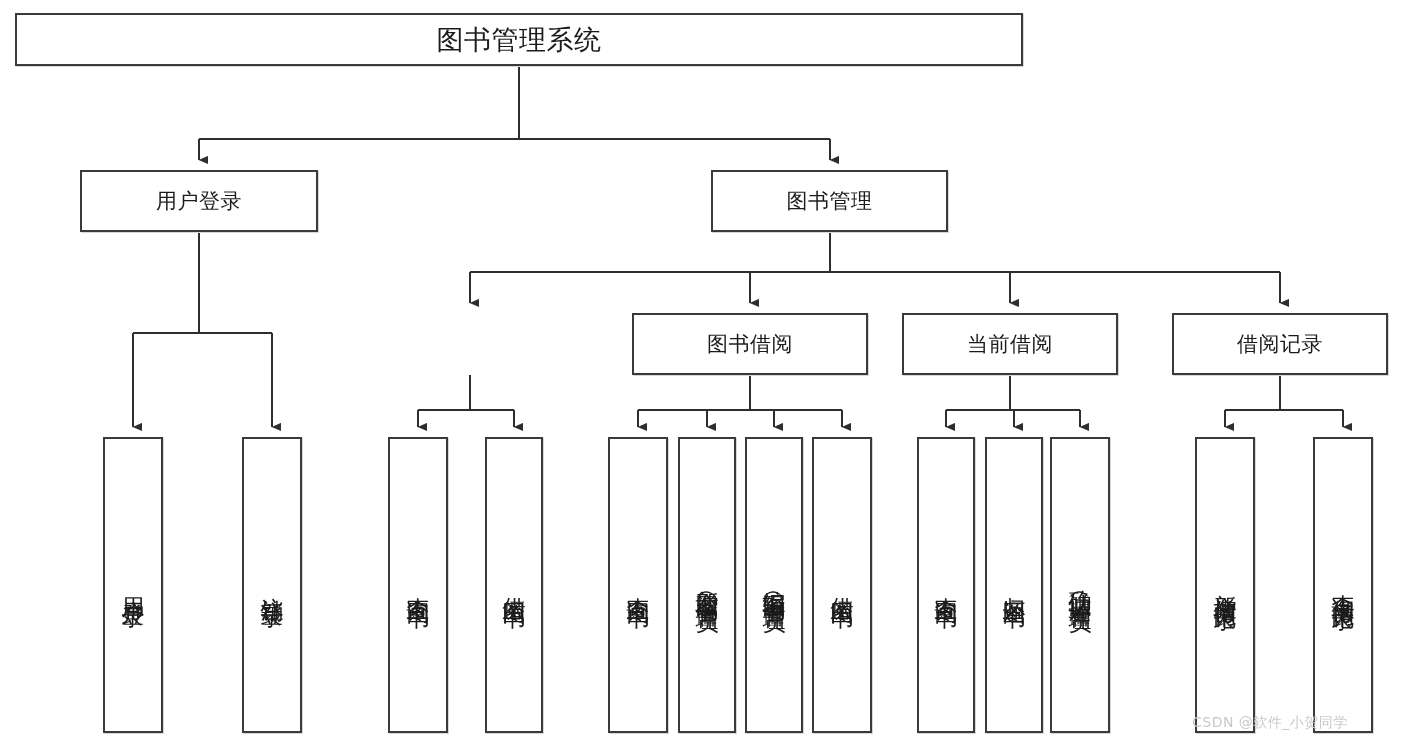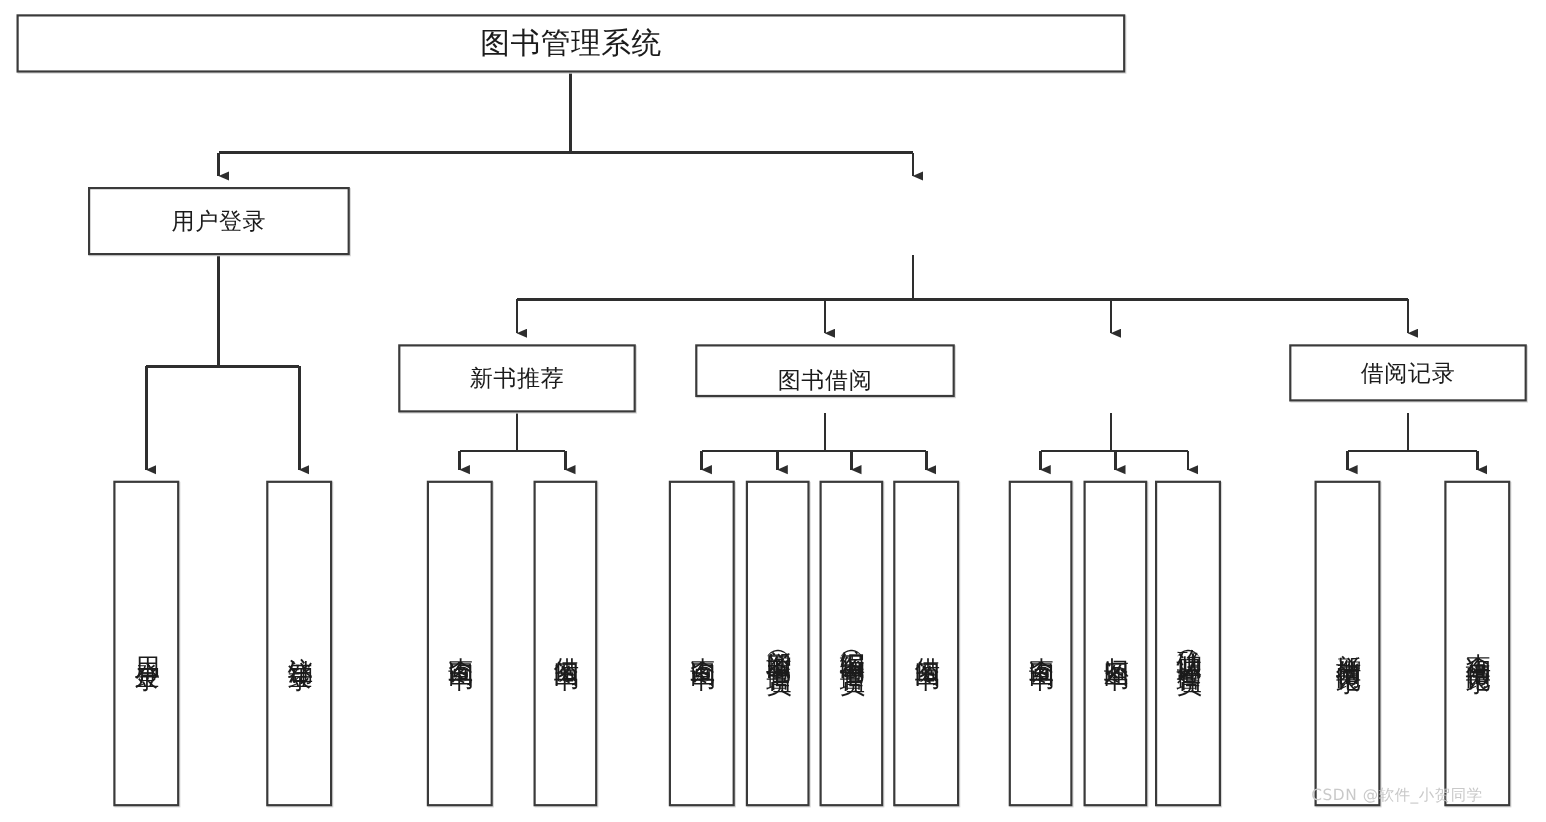--- a/index.html
+++ b/index.html
@@ -126,28 +126,31 @@
     </g>
   </svg>
 
   <div class="node root horizontal" style="left:15px; top:13px; width:1008px; height:53px;">
     <span class="label">图书管理系统</span>
   </div>
 
   <div class="node horizontal" style="left:80px; top:170px; width:238px; height:62px;">
     <span class="label">用户登录</span>
   </div>
+  <div class="node horizontal" style="left:711px; top:170px; width:237px; height:62px;">
+    <span class="label">图书管理</span>
+  </div>
 
-  <div class="node horizontal" style="left:362px; top:313px; width:216px; height:62px;">
-    <span class="label">新书推荐</span>
-  </div>
-  <div class="node horizontal" style="left:632px; top:313px; width:236px; height:48px;align-items:flex-end;">
+  <div class="node horizontal" style="left:632px; top:313px; width:236px; height:62px;">
     <span class="label">图书借阅</span>
   </div>
-  <div class="node horizontal" style="left:1172px; top:313px; width:216px; height:52px;">
+  <div class="node horizontal" style="left:902px; top:313px; width:216px; height:62px;">
+    <span class="label">当前借阅</span>
+  </div>
+  <div class="node horizontal" style="left:1172px; top:313px; width:216px; height:62px;">
     <span class="label">借阅记录</span>
   </div>
 
   <div class="node vertical" style="left:103px; top:437px; width:60px; height:296px;">
     <span class="label">用户登录</span>
   </div>
   <div class="node vertical" style="left:242px; top:437px; width:60px; height:296px;">
     <span class="label">注销登录</span>
   </div>
   <div class="node vertical" style="left:388px; top:437px; width:60px; height:296px;">

